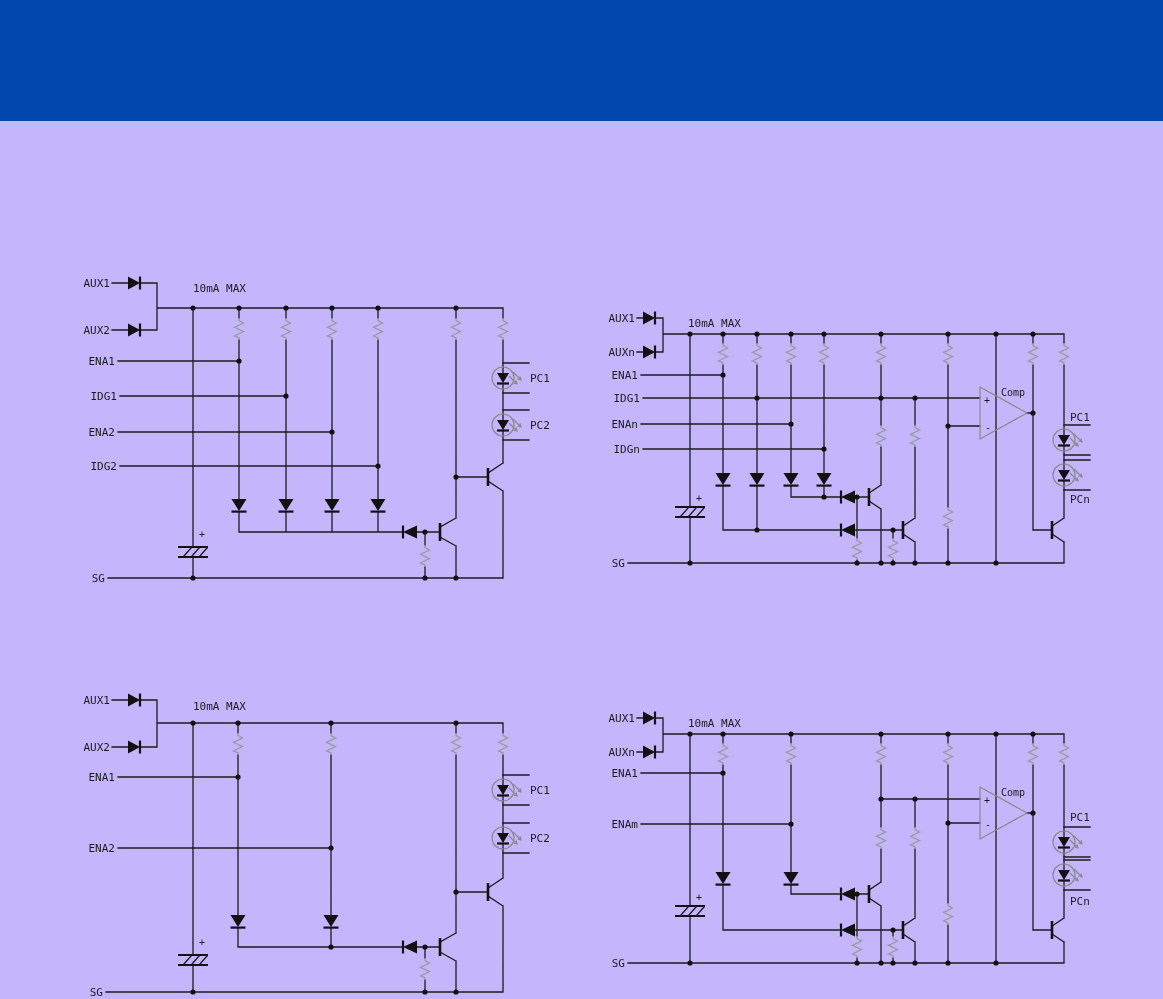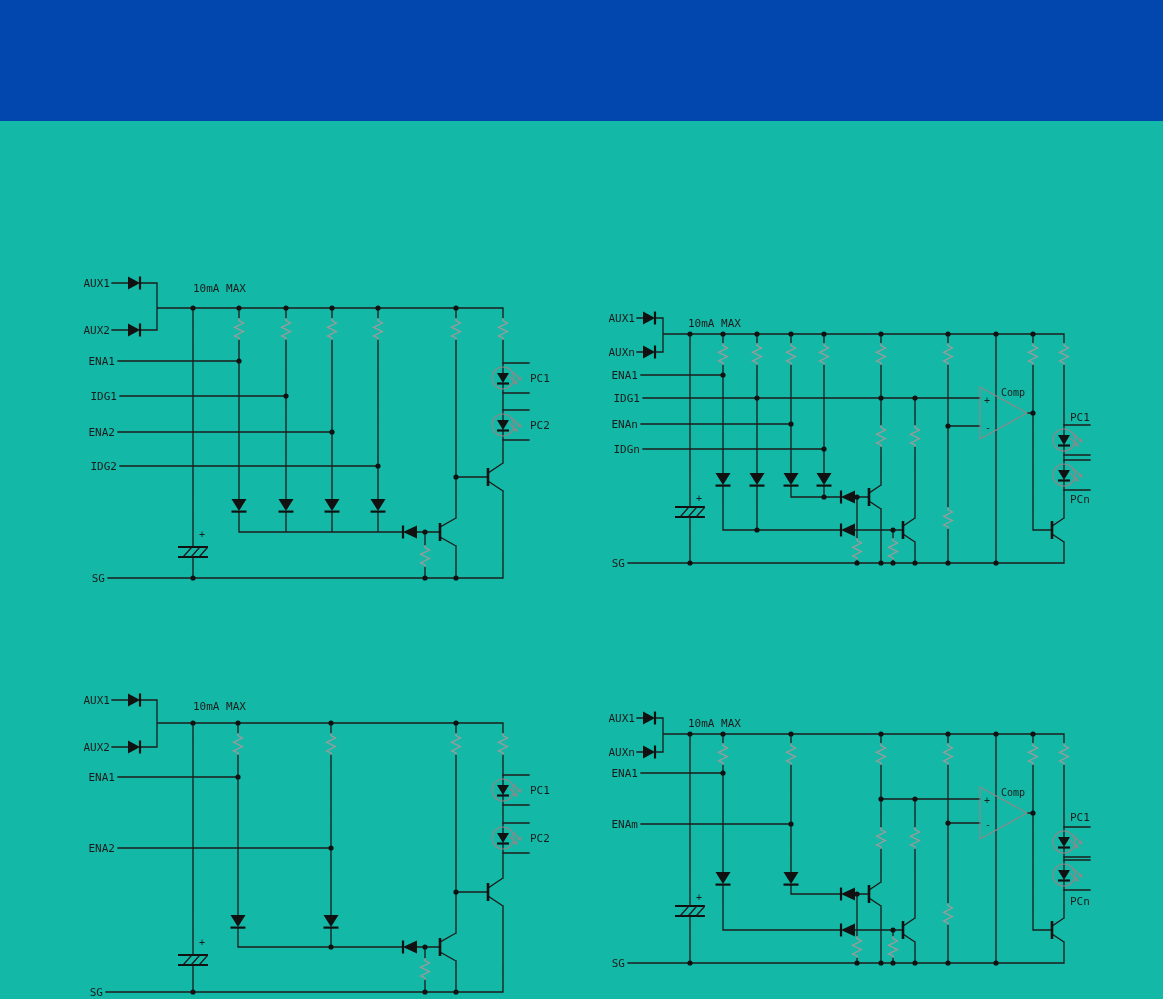--- a/index.html
+++ b/index.html
@@ -17,21 +17,21 @@
   .fillb{fill:#111;stroke:none;}
   .comp{stroke:#9b9b9b;stroke-width:1.3;fill:none;}
   .gray{stroke:#8a8a8a;stroke-width:1.2;fill:none;}
   .dots{fill:#111;stroke:none;}
   text{font-family:"DejaVu Sans Mono", monospace;font-size:11px;fill:#1c1c1c;}
   text.sm{font-size:10px;}
 </style>
 </head>
 <body>
 
-<div class="page" style="background: #14b8a6;">
+<div class="page" style="background: #c4b5fd;">
 
   <div class="header-bar" style="background: rgb(1, 71, 173);"></div>
 
   <svg width="0" height="0" style="position:absolute">
     <defs>
       <g id="res">
           <path class="comp" d="M0,0 L0,2.5 L4.5,5 L-4.5,9.3 L4.5,13.6 L-4.5,17.9 L0,20 L0,22"></path>
         </g>
       <g id="dd">
           <path class="fillb" d="M-7.5,0 L7.5,0 L0,12 Z"></path>

